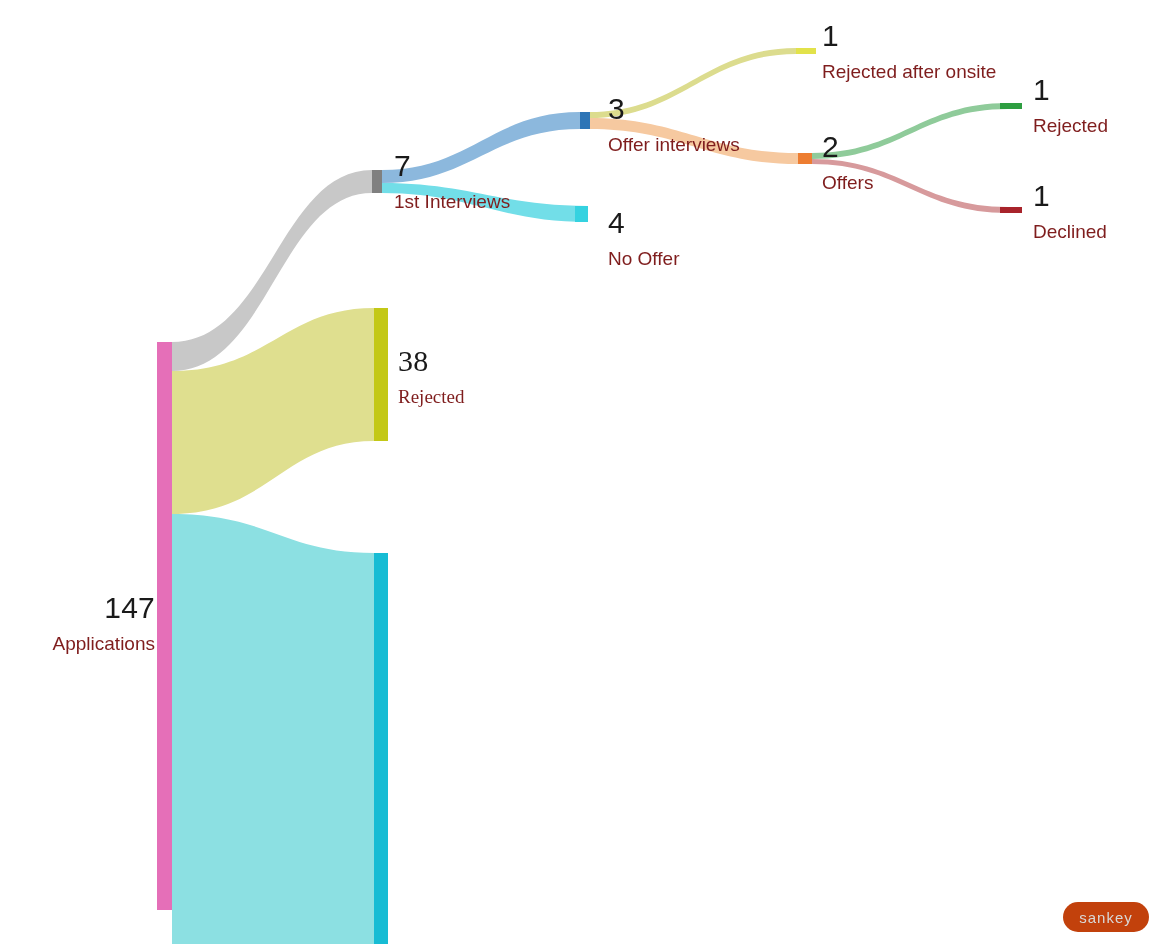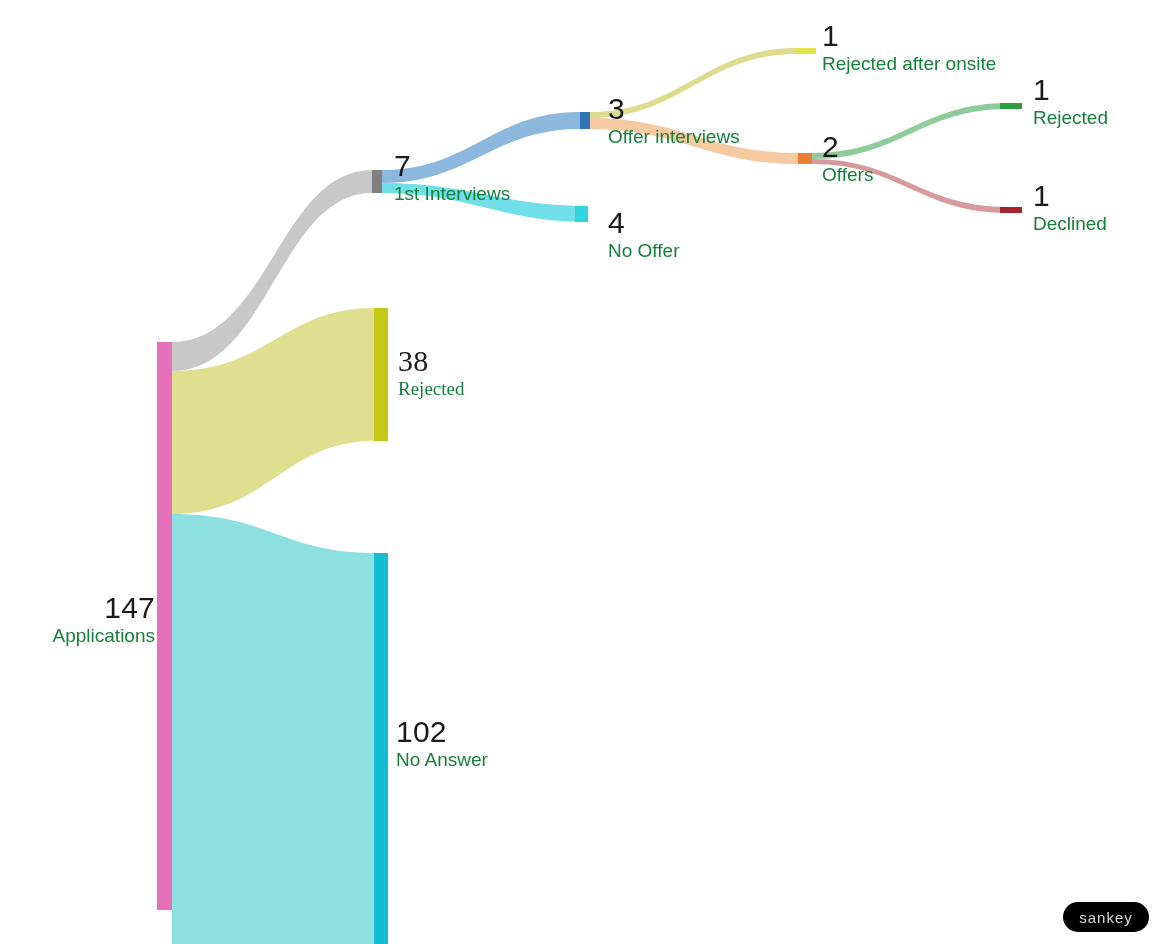--- a/index.html
+++ b/index.html
@@ -35,33 +35,33 @@
     display: block;
     font-size: 30px;
     font-weight: 400;
     color: #1a1a1a;
     letter-spacing: 0.2px;
   }
   .node-name {
     display: block;
     font-size: 19px;
     font-weight: 400;
-    color: #15803d;
-    margin-top: 2px;
+    color: #7f1d1d;
+    margin-top: 10px;
   }
   .label-right { text-align: left; }
   .label-left  { text-align: right; }
   .watermark {
     position: absolute;
     right: 18px;
     bottom: 12px;
     width: 86px;
     height: 30px;
     border-radius: 15px;
-    background: #000000;
+    background: #c2410c;
     color: #d8d8d8;
     font-size: 15px;
     letter-spacing: 1px;
     display: flex;
     align-items: center;
     justify-content: center;
     font-family: "Liberation Sans", sans-serif;
   }
 </style>
 </head>
@@ -150,24 +150,20 @@
   <div class="node-label label-right" style="left:394px; top:150px;">
     <span class="node-value">7</span>
     <span class="node-name">1st Interviews</span>
   </div>
 
   <div class="node-label label-right" style="left:398px; top:345px;font-family:Liberation Serif, serif;">
     <span class="node-value">38</span>
     <span class="node-name">Rejected</span>
   </div>
 
-  <div class="node-label label-right" style="left:396px; top:716px;">
-    <span class="node-value">102</span>
-    <span class="node-name">No Answer</span>
-  </div>
 
   <div class="node-label label-right" style="left:608px; top:93px;">
     <span class="node-value">3</span>
     <span class="node-name">Offer interviews</span>
   </div>
 
   <div class="node-label label-right" style="left:608px; top:207px;">
     <span class="node-value">4</span>
     <span class="node-name">No Offer</span>
   </div>

